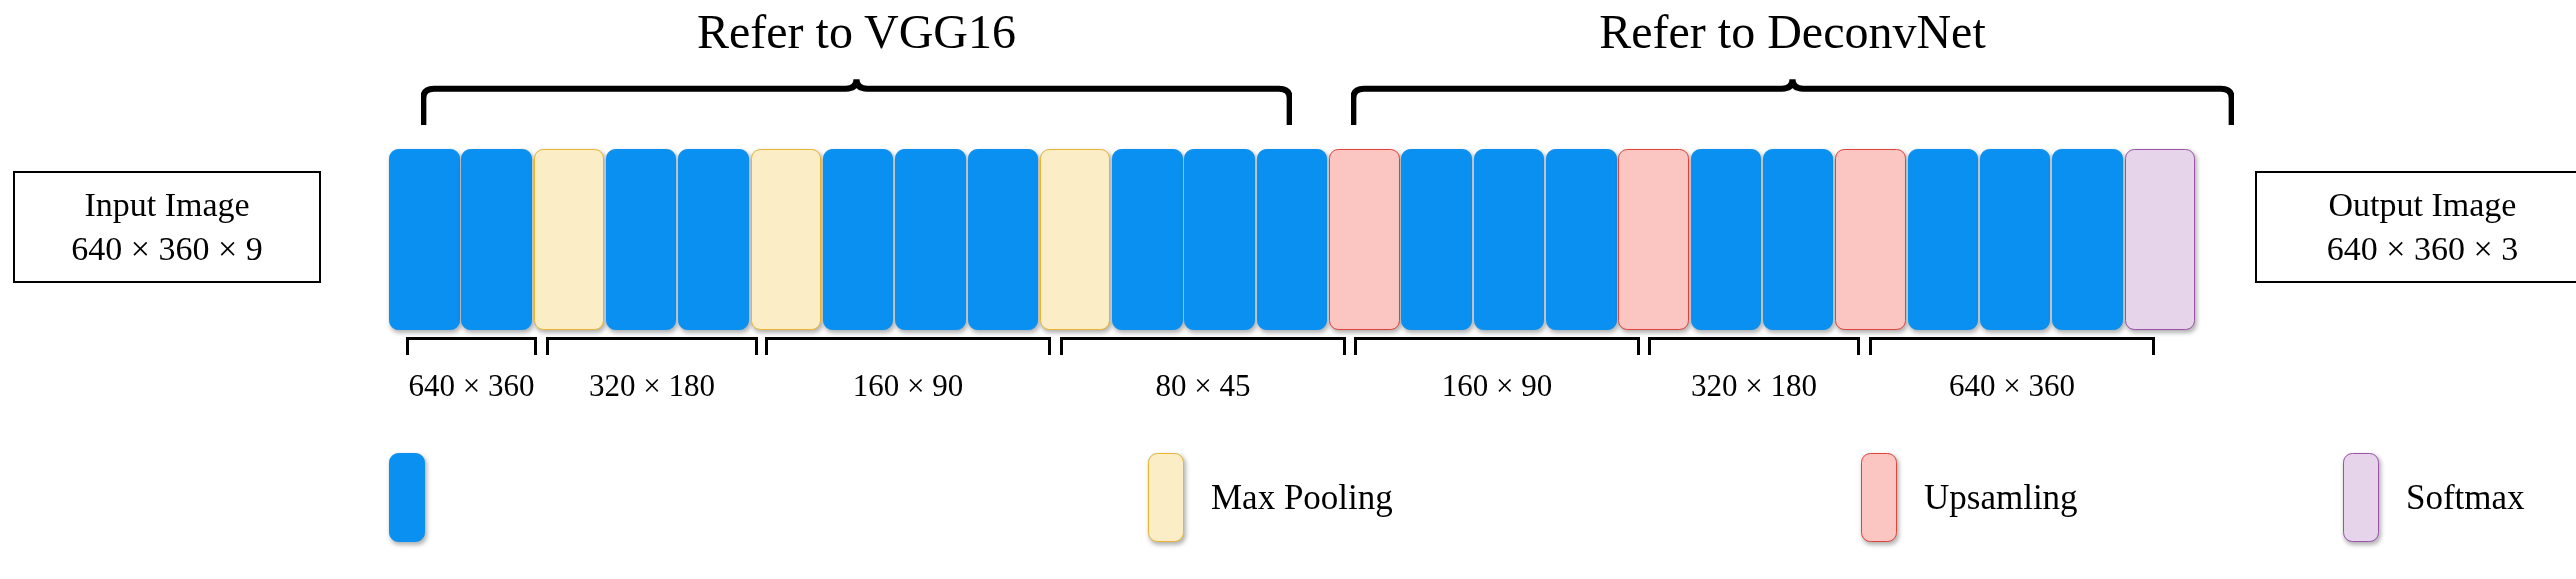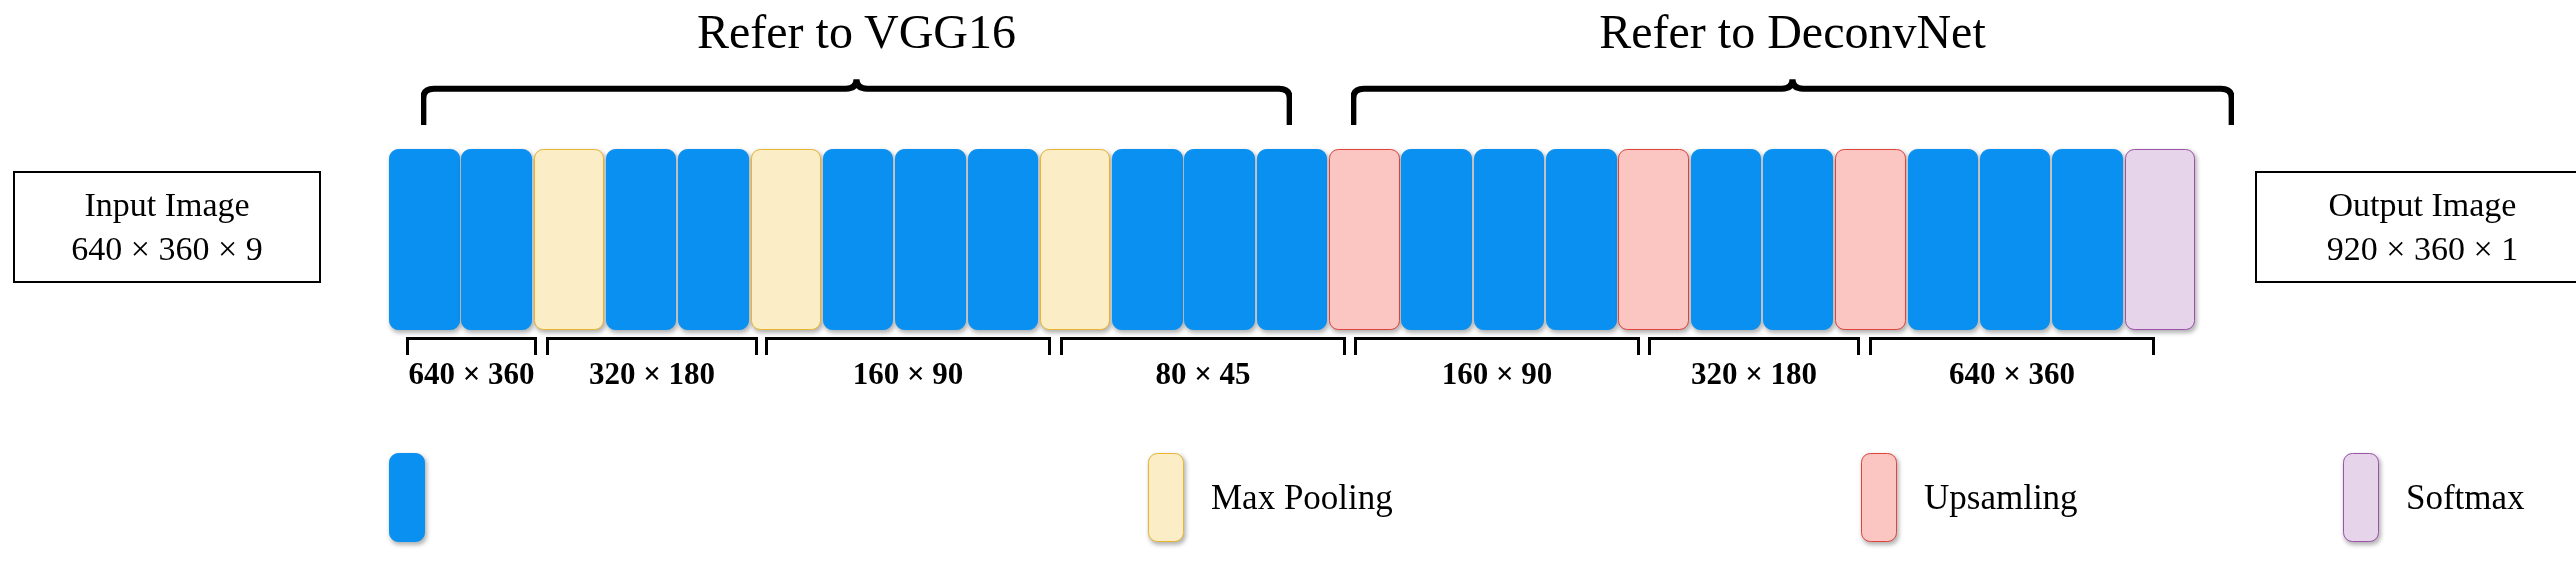--- a/index.html
+++ b/index.html
@@ -103,26 +103,25 @@
     top: 337px;
   }
   .dim-bracket {
     height: 17.7px;
     box-sizing: border-box;
     border-top: 3.5px solid #000;
     border-left: 3.5px solid #000;
     border-right: 3.5px solid #000;
   }
   .dim-label {
-    margin-top: 3px;
+    margin-top: 15px;
     text-align: center;
     font-size: 31px;
     line-height: 1.05;
     white-space: nowrap;
-    font-weight: bold;
   }
 
   
   #legend {
     position: absolute;
     left: 389px;
     top: 453px;
     width: 1837px;
     height: 100px;
   }
@@ -173,21 +172,21 @@
     </svg>
   </div>
 
   <div class="io-box" id="input-box">
     <div class="io-line">Input Image</div>
     <div class="io-line">640 × 360 × 9</div>
   </div>
 
   <div class="io-box" id="output-box">
     <div class="io-line">Output Image</div>
-    <div class="io-line">920 × 360 × 1</div>
+    <div class="io-line">640 × 360 × 3</div>
   </div>
 
   <div id="block-row">
       <div class="layer-block conv"></div>
       <div class="layer-block conv"></div>
       <div class="layer-block pool"></div>
       <div class="layer-block conv"></div>
       <div class="layer-block conv"></div>
       <div class="layer-block pool"></div>
       <div class="layer-block conv"></div>

